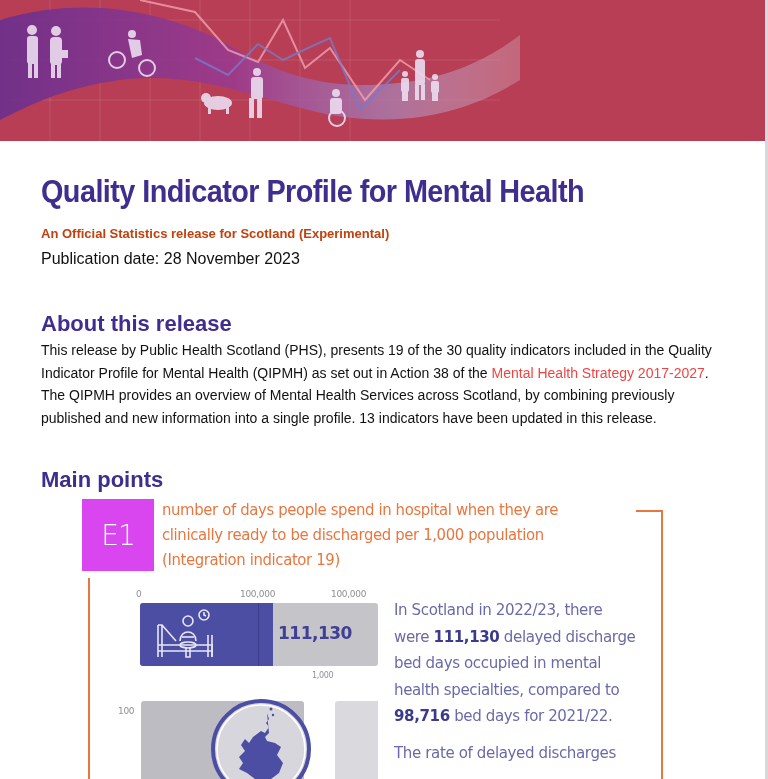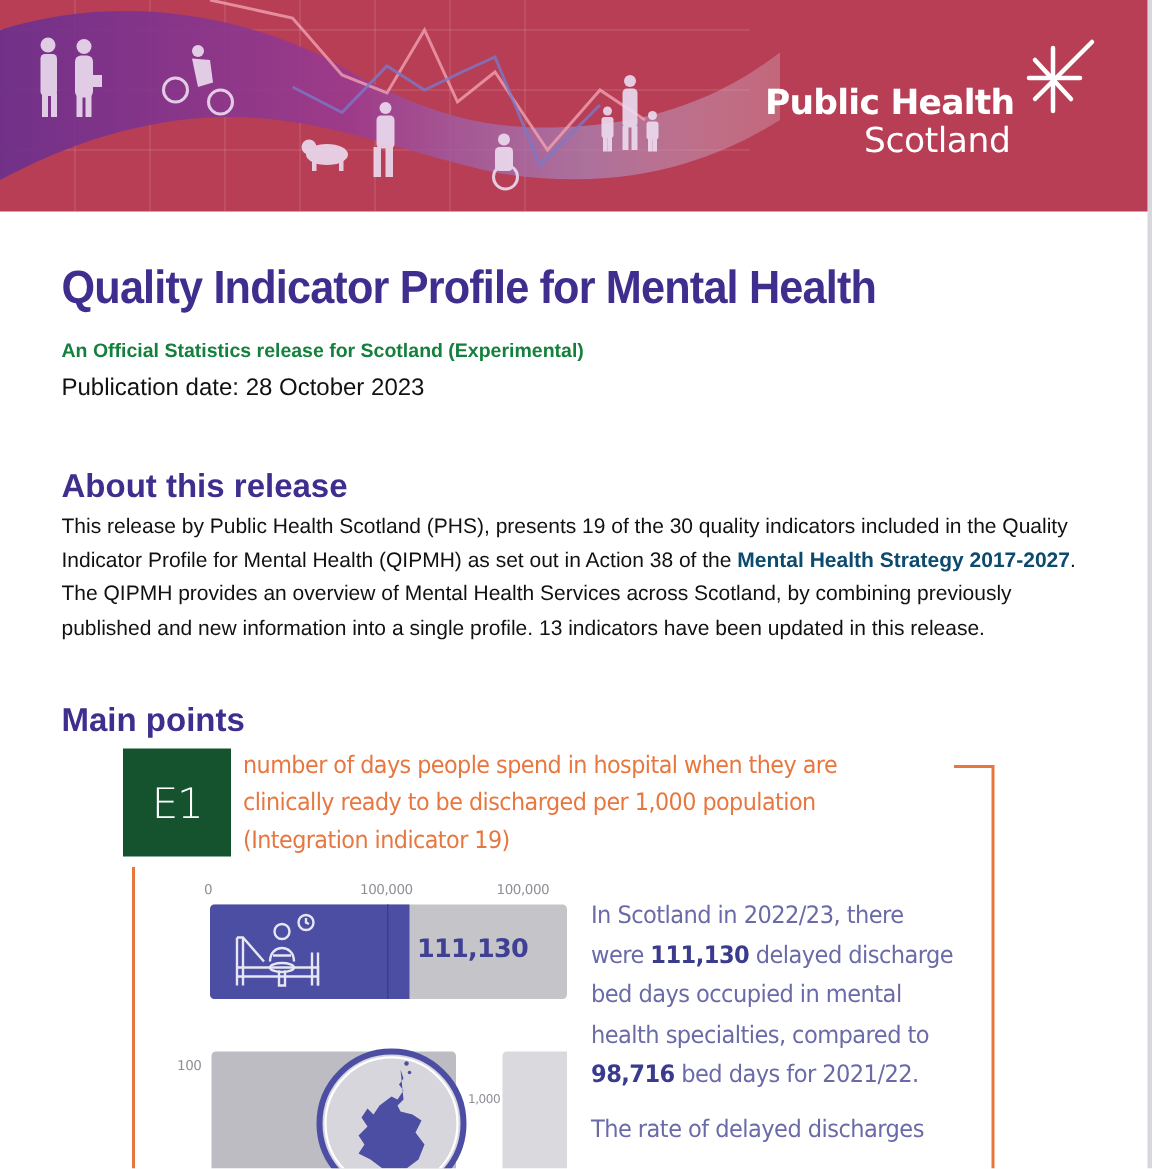--- a/index.html
+++ b/index.html
@@ -11,32 +11,32 @@
   
   .banner { position: absolute; left: 0; top: 0; width: 765px; height: 141px; background: #b73e54; overflow: hidden; }
   .banner svg.bg { position: absolute; left: 0; top: 0; }
   .logo { position: absolute; left: 510px; top: 24px; width: 230px; height: 90px; }
   .logo-line1 { position: absolute; left: 0; top: 32px; font-family: "DejaVu Sans", sans-serif; font-weight: bold; font-size: 23px; color: #ffffff; letter-spacing: -0.5px; }
   .logo-line2 { position: absolute; left: 66px; top: 57px; font-family: "DejaVu Sans", sans-serif; font-size: 23px; color: #ffffff; letter-spacing: -0.3px; }
   .logo-star { position: absolute; left: 170px; top: 0px; }
 
   
   .title { position: absolute; left: 41px; top: 174px; font-size: 31px; font-weight: bold; color: #3f2e8e; letter-spacing: -0.6px; transform: scaleX(0.93); transform-origin: left top; white-space: nowrap; }
-  .subtitle { position: absolute; left: 41px; top: 226px; font-size: 13px; font-weight: bold; color: #15803d; white-space: nowrap; }
+  .subtitle { position: absolute; left: 41px; top: 226px; font-size: 13px; font-weight: bold; color: #c2410c; white-space: nowrap; }
   .pubdate { position: absolute; left: 41px; top: 250px; font-size: 16px; color: #111; white-space: nowrap; }
 
   .h2 { position: absolute; left: 41px; font-size: 22px; font-weight: bold; color: #3f2e8e; white-space: nowrap; }
   .about-h { top: 311px; }
   .main-h { top: 467px; text-align: center; }
 
   .about-body { position: absolute; left: 41px; top: 339px; width: 690px; font-size: 14px; line-height: 22.7px; color: #111; }
-  .about-body a { color: #0c4a6e; font-weight: bold; text-decoration: none; }
+  .about-body a { color: #ef4444; font-weight: normal; text-decoration: none; }
 
   
-  .e1-box { position: absolute; left: 82px; top: 499px; width: 72px; height: 72px; background: #14532d; color: #fff; font-family: "DejaVu Sans", sans-serif; font-weight: 200; font-size: 28px; display: flex; align-items: center; justify-content: center; letter-spacing: -1px; }
+  .e1-box { position: absolute; left: 82px; top: 499px; width: 72px; height: 72px; background: #d946ef; color: #fff; font-family: "DejaVu Sans", sans-serif; font-weight: 200; font-size: 28px; display: flex; align-items: center; justify-content: center; letter-spacing: -1px; }
   .e1-text { position: absolute; left: 162px; top: 497px; width: 470px; font-family: "DejaVu Sans", sans-serif; font-size: 16px; line-height: 25px; color: #e8763f; letter-spacing: -0.4px; transform: scaleX(0.93); transform-origin: left top; }
   .frame-top { position: absolute; left: 636px; top: 510px; width: 26px; height: 1.5px; background: #e8763f; }
   .frame-right { position: absolute; left: 661px; top: 510px; width: 1.5px; height: 269px; background: #e8763f; }
   .frame-left { position: absolute; left: 88px; top: 578px; width: 1.5px; height: 201px; background: #e8763f; }
 
   .axis-label { position: absolute; font-family: "DejaVu Sans", sans-serif; font-size: 9px; color: #8f8f96; letter-spacing: -0.3px; }
 
   .bar-track { position: absolute; left: 140px; top: 603px; width: 238px; height: 63px; background: #c4c4c9; border-radius: 3px; }
   .bar-fill { position: absolute; left: 140px; top: 603px; width: 133px; height: 63px; background: #4c4ea3; border-radius: 3px 0 0 3px; }
   .bar-divider { position: absolute; left: 258px; top: 603px; width: 1px; height: 63px; background: #3b3d8f; }
@@ -123,37 +123,25 @@
         <rect x="401" y="78" width="8" height="14" rx="2"></rect>
         <rect x="402" y="91" width="3" height="10"></rect>
         <rect x="405" y="91" width="3" height="10"></rect>
       <circle cx="435" cy="77" r="3"></circle>
         <rect x="431" y="81" width="8" height="12" rx="2"></rect>
         <rect x="432" y="92" width="3" height="9"></rect>
         <rect x="435" y="92" width="3" height="9"></rect>
     </g>
   </svg>
 
-  <div class="logo">
-    <div class="logo-line1">Public Health</div>
-    <div class="logo-line2">Scotland</div>
-    <svg class="logo-star" width="52" height="52" viewBox="0 0 52 52">
-      <g stroke="#ffffff" stroke-width="3" stroke-linecap="round">
-        <line x1="22" y1="8" x2="22" y2="50"></line>
-        <line x1="6" y1="28" x2="40" y2="28"></line>
-        <line x1="10" y1="16" x2="34" y2="42"></line>
-        <line x1="10" y1="42" x2="48" y2="4"></line>
-      </g>
-    </svg>
-  </div>
 </div>
 
 <h1 class="title">Quality Indicator Profile for Mental Health</h1>
 <div class="subtitle">An Official Statistics release for Scotland (Experimental)</div>
-<div class="pubdate">Publication date: 28 October 2023</div>
+<div class="pubdate">Publication date: 28 November 2023</div>
 
 <h2 class="h2 about-h">About this release</h2>
 <p class="about-body"><span>This release by Public Health Scotland (PHS), presents 19 of the 30 quality indicators included in the Quality Indicator Profile for Mental Health (QIPMH) as set out in Action 38 of the </span><a href="#">Mental Health Strategy 2017-2027</a><span>. The QIPMH provides an overview of Mental Health Services across Scotland, by combining previously published and new information into a single profile. 13 indicators have been updated in this release.</span></p>
 
 <h2 class="h2 main-h">Main points</h2>
 
 <div class="e1-box">E1</div>
 <div class="e1-text">number of days people spend in hospital when they are clinically ready to be discharged per 1,000 population (Integration indicator 19)</div>
 <div class="frame-top"></div>
 <div class="frame-right"></div>
@@ -176,21 +164,21 @@
     <path d="M30,30 L42,30"></path>
     <ellipse cx="36" cy="38" rx="8" ry="3"></ellipse>
     <path d="M34,40 L34,50 L38,50 L38,40"></path>
     <circle cx="52" cy="8" r="5"></circle>
     <path d="M52,5 L52,8 L54,9"></path>
   </g>
 </svg>
 <div class="bar-value">111,130</div>
 
 <div class="axis-label" style="left:118px; top:706px;">100</div>
-<div class="axis-label" style="left:312px; top:728px; font-size:8px;text-align:center;">1,000</div>
+<div class="axis-label" style="left:312px; top:671px; font-size:8px;text-align:center;">1,000</div>
 <div class="chart2-track-a"></div>
 <div class="chart2-track-b"></div>
 <svg class="scotland-badge" width="104" height="82" viewBox="0 0 104 82">
   <circle cx="52" cy="52" r="48" fill="#d6d6dc" stroke="#4c4ea3" stroke-width="4"></circle>
   <circle cx="52" cy="52" r="44" fill="none" stroke="#ffffff" stroke-width="1.5"></circle>
   <path d="M58,16 L60,22 L57,26 L60,30 L56,36 L52,34 L44,40 L40,46 L36,42 L32,48 L36,54 L30,60 L34,66 L30,72 L38,76 L46,82 L62,82 L70,76 L74,66 L68,58 L72,50 L66,46 L58,44 L56,40 L60,36 Z" fill="#4c4ea3"></path>
   <circle cx="62" cy="12" r="1.5" fill="#4c4ea3"></circle>
     <circle cx="64" cy="18" r="1.2" fill="#4c4ea3"></circle>
 </svg>
 

